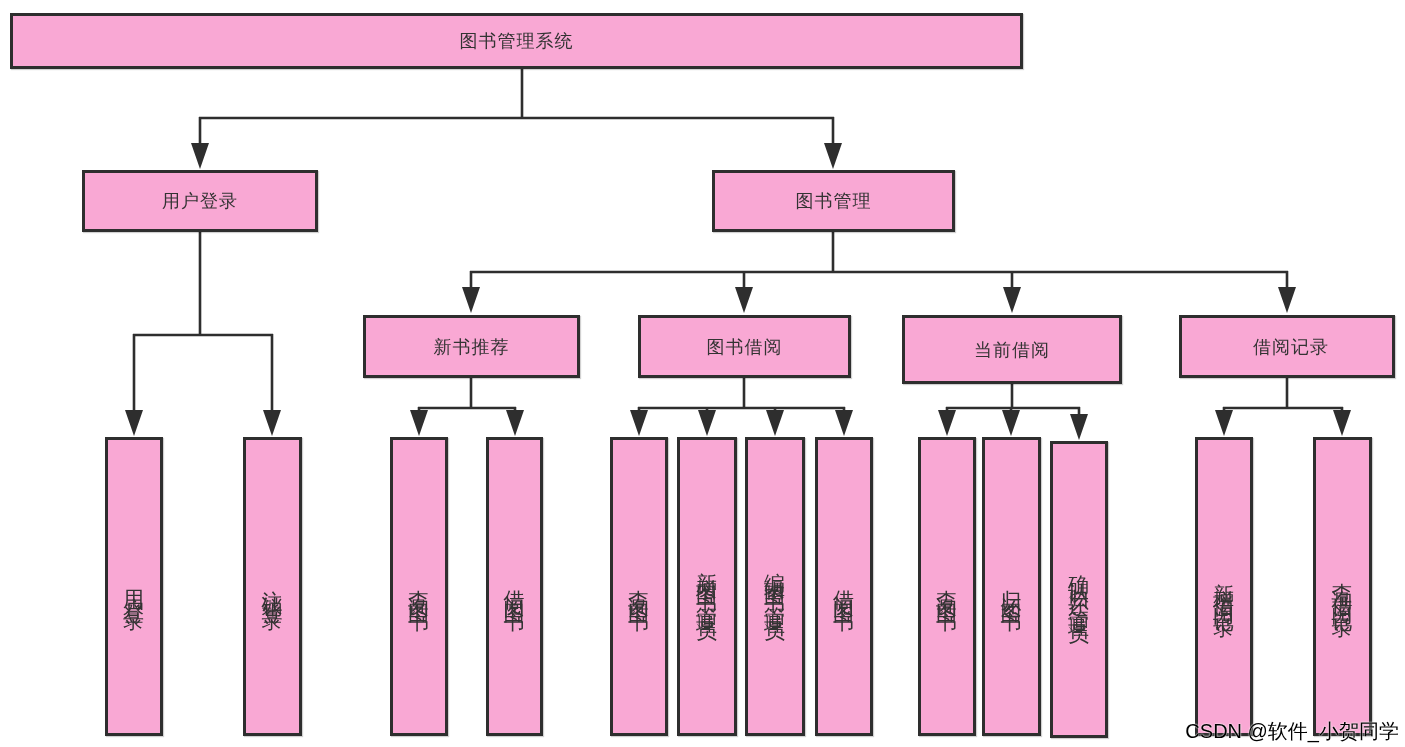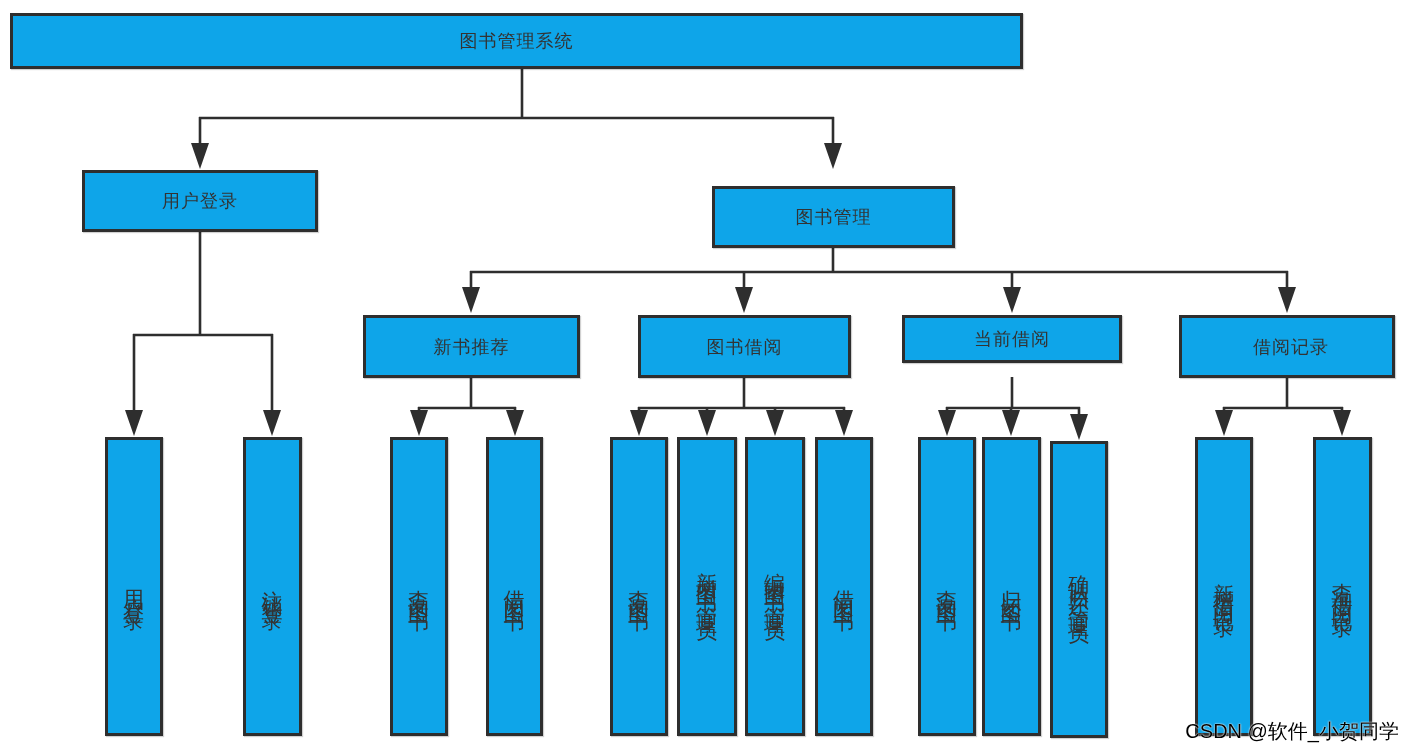--- a/index.html
+++ b/index.html
@@ -7,21 +7,21 @@
     position:relative;
     width:1405px;height:747px;
     background:#ffffff;
     font-family:"Liberation Sans","DejaVu Sans",sans-serif;
     overflow:hidden;
   }
   .connectors{position:absolute;left:0;top:0;z-index:1;}
   .node{
     position:absolute;
     box-sizing:border-box;
-    background:#0ea5e9;
+    background:#f9a8d4;
     border:3px solid #2e2e2e;
     box-shadow:1px 1px 1px rgba(0,0,0,0.18);
     display:flex;align-items:center;justify-content:center;
     color:#333333;
     z-index:2;
   }
   .hbox{font-size:18px;letter-spacing:1px;white-space:nowrap;}
   .vbox{z-index:2;}
   .vtext{
     writing-mode:vertical-lr;
@@ -112,31 +112,31 @@
     </g>
   </svg>
 
   <div class="node hbox" style="left:10px;top:13px;width:1013px;height:56px;">
     <span>图书管理系统</span>
   </div>
 
   <div class="node hbox" style="left:82px;top:170px;width:236px;height:62px;">
     <span>用户登录</span>
   </div>
-  <div class="node hbox" style="left:712px;top:170px;width:243px;height:62px;margin-top:16px;">
+  <div class="node hbox" style="left:712px;top:170px;width:243px;height:62px;">
     <span>图书管理</span>
   </div>
 
   <div class="node hbox" style="left:638px;top:315px;width:213px;height:63px;">
     <span>图书借阅</span>
   </div>
   <div class="node hbox" style="left:363px;top:315px;width:217px;height:63px;">
     <span>新书推荐</span>
   </div>
-  <div class="node hbox" style="left:902px;top:315px;width:220px;height:48px;">
+  <div class="node hbox" style="left:902px;top:315px;width:220px;height:69px;">
     <span>当前借阅</span>
   </div>
   <div class="node hbox" style="left:1179px;top:315px;width:216px;height:63px;padding-left:8px;">
     <span>借阅记录</span>
   </div>
 
   <div class="node vbox" style="left:105px;top:437px;width:58px;height:299px;">
     <div class="vtext">用户登录</div>
   </div>
   <div class="node vbox" style="left:243px;top:437px;width:59px;height:299px;">

